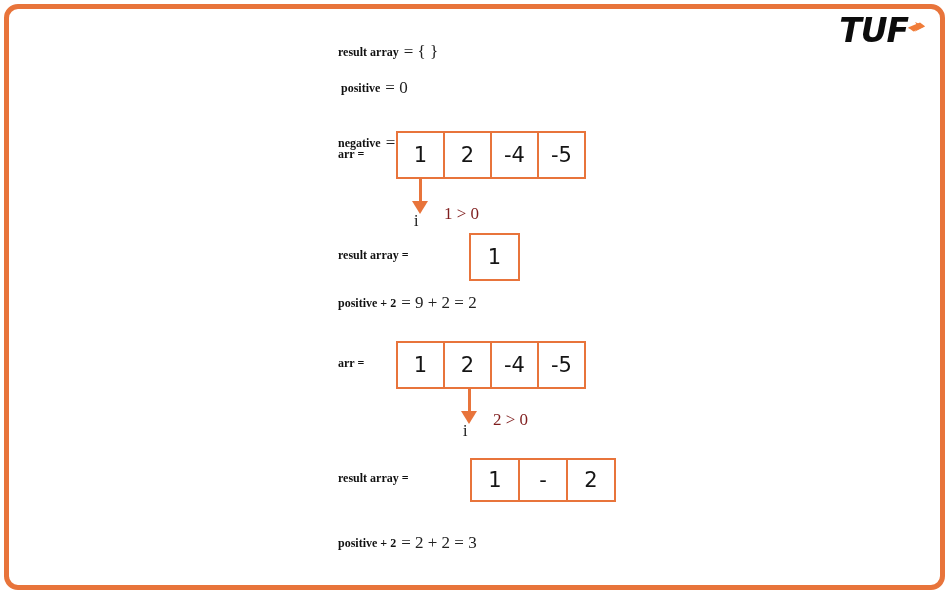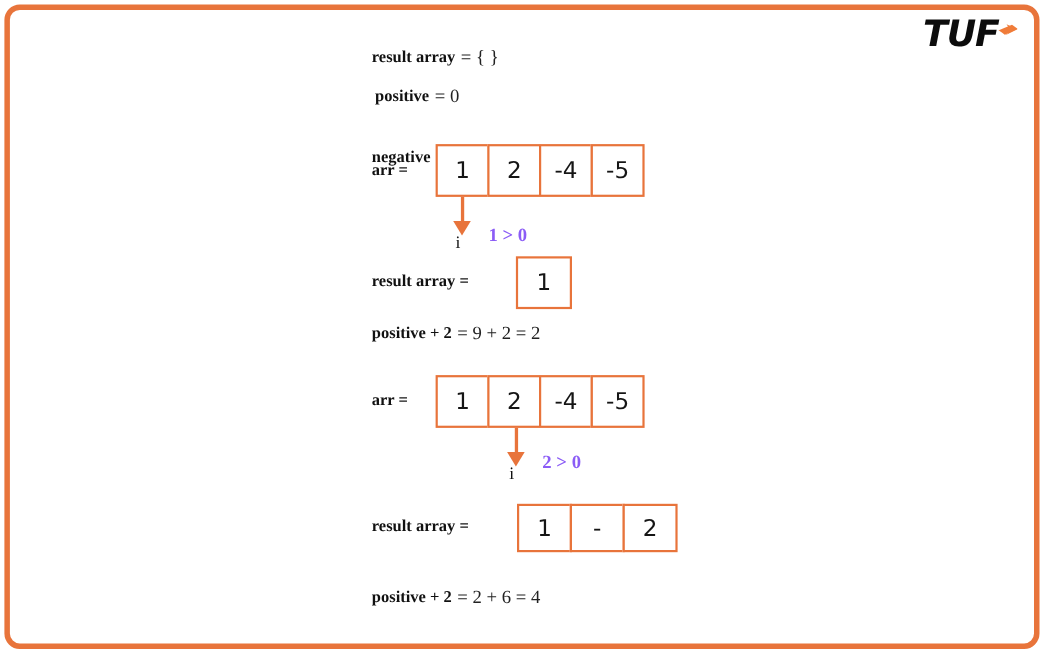--- a/index.html
+++ b/index.html
@@ -57,21 +57,21 @@
   
   .row {
     position: absolute;
     display: flex;
     align-items: center;
     white-space: nowrap;
   }
   .lbl {
     font-family: "Liberation Serif", serif;
     font-weight: bold;
-    font-size: 15px;
+    font-size: 12px;
     color: #111111;
   }
   .val {
     font-family: "Liberation Serif", serif;
     font-weight: normal;
     font-size: 17px;
     color: #222222;
     margin-left: 5px;
   }
 
@@ -126,23 +126,23 @@
     position: absolute;
     left: 10px;
     top: 33px;
     font-family: "Liberation Serif", serif;
     font-size: 16px;
     color: #111111;
   }
   .cond {
     position: absolute;
     font-family: "Liberation Serif", serif;
-    font-weight: bold;
+    font-weight: normal;
     font-size: 17px;
-    color: #8b5cf6;
+    color: #7f1d1d;
     white-space: nowrap;
   }
 </style>
 </head>
 <body>
 
 <div id="page">
 
   <div id="frame"></div>
 
@@ -227,16 +227,16 @@
   </div>
 
   <div class="arrbox" style="left:470px; top:458px;">
     <div class="cell res-cell-3">1</div>
     <div class="cell res-cell-3">-</div>
     <div class="cell res-cell-3">2</div>
   </div>
 
   <div class="row" style="left:338px; top:533px;">
     <span class="lbl">positive + 2</span>
-    <span class="val">= 2 + 6 = 4</span>
+    <span class="val">= 2 + 2 = 3</span>
   </div>
 
 </div>
 
 </body></html>

